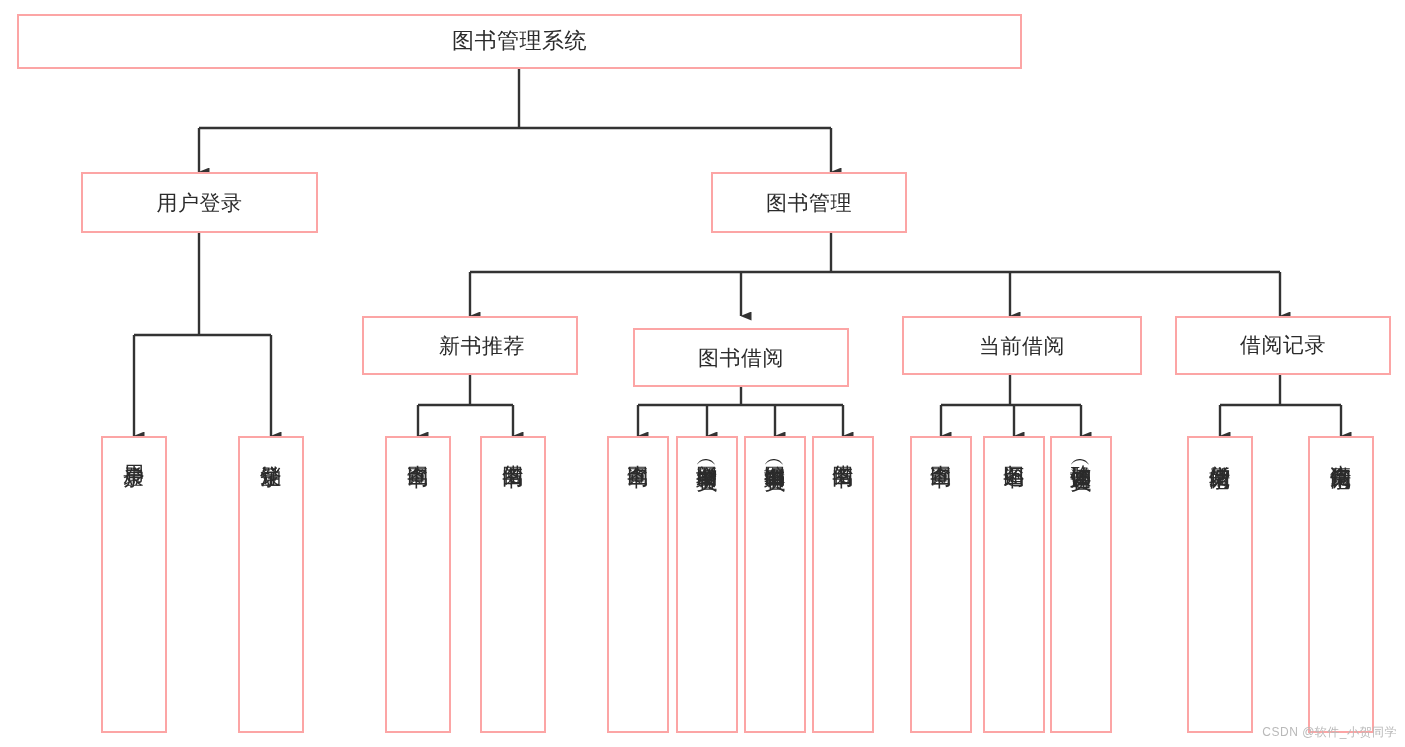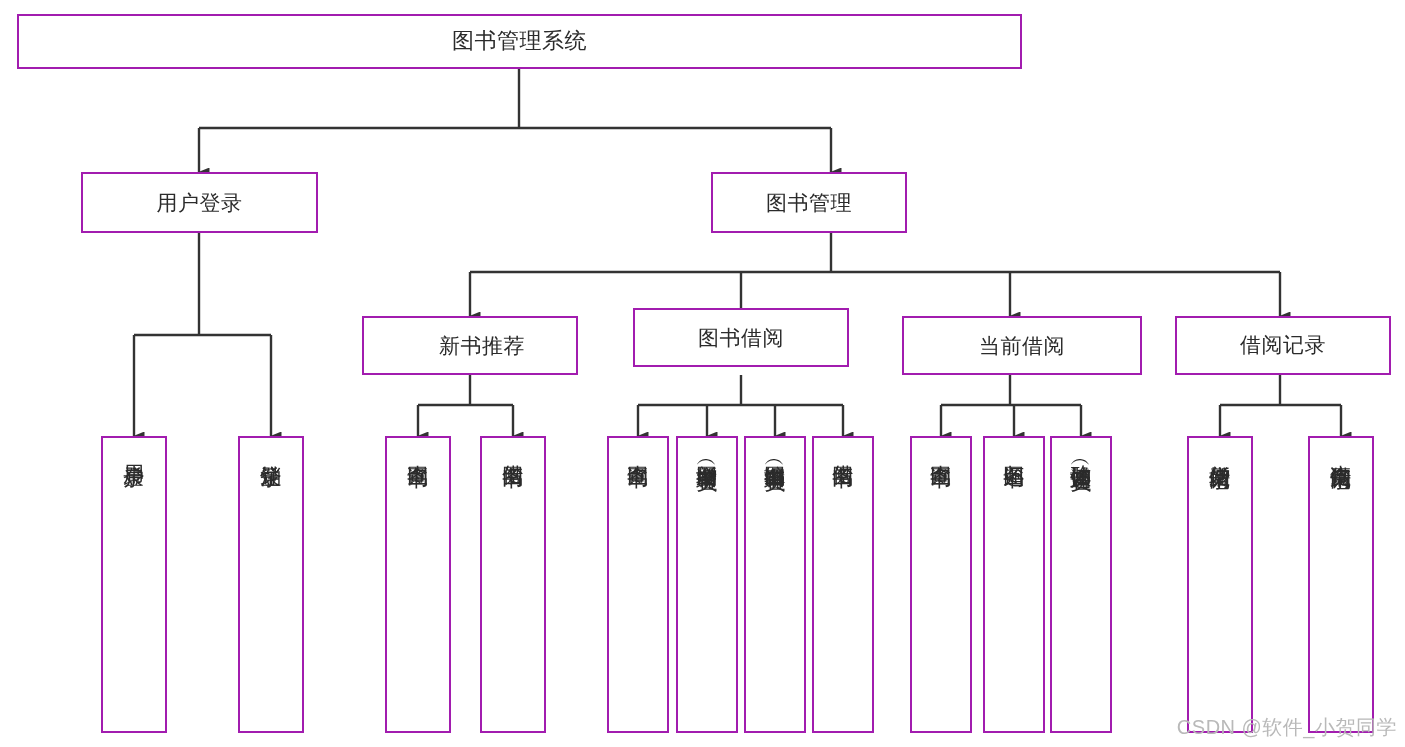--- a/index.html
+++ b/index.html
@@ -22,21 +22,21 @@
     left: 0;
     top: 0;
     width: 1405px;
     height: 747px;
     pointer-events: none;
   }
   .node {
     position: absolute;
     box-sizing: border-box;
     background: #ffffff;
-    border: 2px solid #a21caf;
+    border: 2px solid #fca5a5;
     display: flex;
     align-items: center;
     justify-content: center;
     color: #2b2b2b;
     z-index: 2;
   }
   .node.horiz {
     font-size: 21px;
     letter-spacing: 0.5px;
     line-height: 1.1;
@@ -55,21 +55,21 @@
     font-size: 21px;
     line-height: 1.12;
     letter-spacing: 1px;
     color: #2b2b2b;
     white-space: nowrap;
   }
   .watermark {
     position: absolute;
     right: 8px;
     bottom: 6px;
-    font-size: 20px;
+    font-size: 12px;
     color: #b9b9b9;
     letter-spacing: 0.5px;
     z-index: 5;
     white-space: nowrap;
   }
 </style>
 </head>
 <body>
 
 <div id="canvas">
@@ -131,21 +131,21 @@
   <div class="node horiz" style="left:81px; top:172px; width:237px; height:61px;">
     <span>用户登录</span>
   </div>
   <div class="node horiz" style="left:711px; top:172px; width:196px; height:61px;">
     <span>图书管理</span>
   </div>
 
   <div class="node horiz" style="left:362px; top:316px; width:216px; height:59px;padding-left:24px;">
     <span>新书推荐</span>
   </div>
-  <div class="node horiz" style="left:633px; top:308px; width:216px; height:59px;text-align:right;">
+  <div class="node horiz" style="left:633px; top:328px; width:216px; height:59px;text-align:right;">
     <span>图书借阅</span>
   </div>
   <div class="node horiz" style="left:902px; top:316px; width:240px; height:59px;">
     <span>当前借阅</span>
   </div>
   <div class="node horiz" style="left:1175px; top:316px; width:216px; height:59px;font-family:Liberation Serif, serif;">
     <span>借阅记录</span>
   </div>
 
   <div class="node leaf" style="left:101px; top:436px; width:66px; height:297px;">

